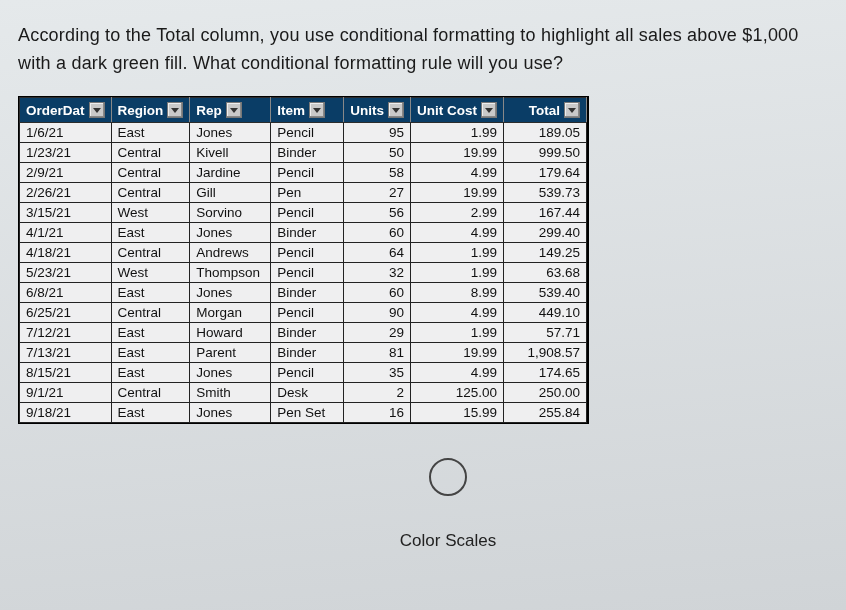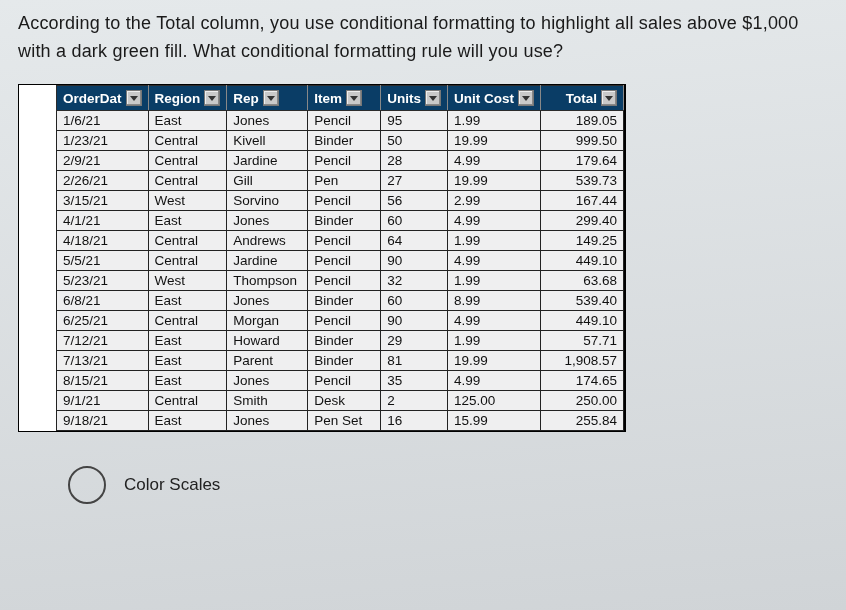--- a/index.html
+++ b/index.html
@@ -17,27 +17,27 @@
       width: 100%;
       height: 100%;
       background: linear-gradient(175deg, #e5e9eb 0%, #d0d4d7 100%);
     }
     .question-text {
       font-size: 18px;
       line-height: 1.55;
       color: #1a1a1a;
       margin-bottom: 18px;
       letter-spacing: 0.2px;
+      margin-top: 12px;
     }
     .table-wrap {
       display: inline-block;
       border: 1px solid #000;
       border-right: 2px solid #000;
       background: #fff;
-      padding-left: 37px;
     }
     table {
       border-collapse: collapse;
       font-size: 13.5px;
     }
     thead th {
       background: #0a3d66;
       color: #fff;
       font-weight: bold;
       text-align: left;
@@ -67,35 +67,36 @@
       width: 8px;
       height: 5px;
     }
     tbody td {
       border: 1px solid #222;
       padding: 2px 6px 2px 6px;
       color: #111;
       background: #efeff0;
       white-space: nowrap;
     }
-    tbody td.num { }
+    tbody td.num { text-align: right; }
     tbody td.txt { text-align: left; }
     .col-date  { width: 68px; }
     .col-region{ width: 64px; }
     .col-rep   { width: 68px; }
     .col-item  { width: 60px; }
     .col-units { width: 52px; }
     .col-cost  { width: 70px; }
     .col-total { width: 70px; text-align: right; }
     .answer-option {
       margin-top: 30px;
       display: flex;
       align-items: center;
-      gap: 18px;
+      gap: 35px;
       margin-left: 50px;
+      flex-direction: column;
     }
     .radio-circle {
       width: 34px;
       height: 34px;
       border-radius: 50%;
       border: 2px solid #444;
       background: transparent;
     }
     .option-label {
       font-size: 17px;
@@ -166,21 +167,21 @@
             <td class="txt col-item">Binder</td>
             <td class="num col-units">50</td>
             <td class="num col-cost">19.99</td>
             <td class="num col-total">999.50</td>
           </tr>
           <tr>
             <td class="txt col-date">2/9/21</td>
             <td class="txt col-region">Central</td>
             <td class="txt col-rep">Jardine</td>
             <td class="txt col-item">Pencil</td>
-            <td class="num col-units">28</td>
+            <td class="num col-units">58</td>
             <td class="num col-cost">4.99</td>
             <td class="num col-total">179.64</td>
           </tr>
           <tr>
             <td class="txt col-date">2/26/21</td>
             <td class="txt col-region">Central</td>
             <td class="txt col-rep">Gill</td>
             <td class="txt col-item">Pen</td>
             <td class="num col-units">27</td>
             <td class="num col-cost">19.99</td>
@@ -207,29 +208,20 @@
           <tr>
             <td class="txt col-date">4/18/21</td>
             <td class="txt col-region">Central</td>
             <td class="txt col-rep">Andrews</td>
             <td class="txt col-item">Pencil</td>
             <td class="num col-units">64</td>
             <td class="num col-cost">1.99</td>
             <td class="num col-total">149.25</td>
           </tr>
           <tr>
-            <td class="txt col-date">5/5/21</td>
-            <td class="txt col-region">Central</td>
-            <td class="txt col-rep">Jardine</td>
-            <td class="txt col-item">Pencil</td>
-            <td class="num col-units">90</td>
-            <td class="num col-cost">4.99</td>
-            <td class="num col-total">449.10</td>
-          </tr>
-          <tr>
             <td class="txt col-date">5/23/21</td>
             <td class="txt col-region">West</td>
             <td class="txt col-rep">Thompson</td>
             <td class="txt col-item">Pencil</td>
             <td class="num col-units">32</td>
             <td class="num col-cost">1.99</td>
             <td class="num col-total">63.68</td>
           </tr>
           <tr>
             <td class="txt col-date">6/8/21</td>

